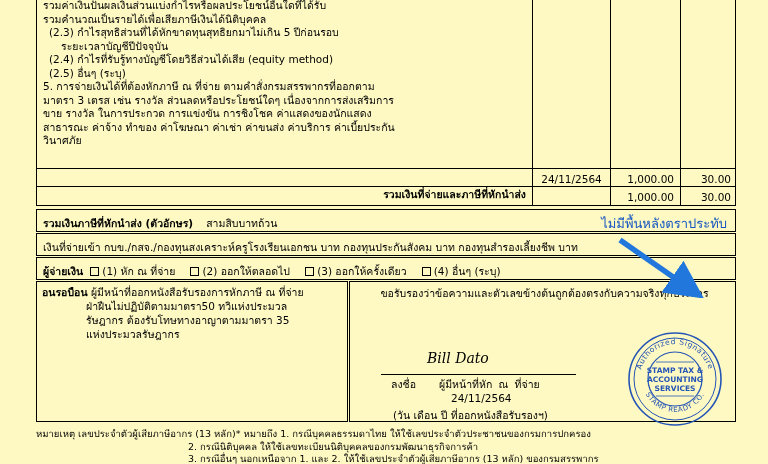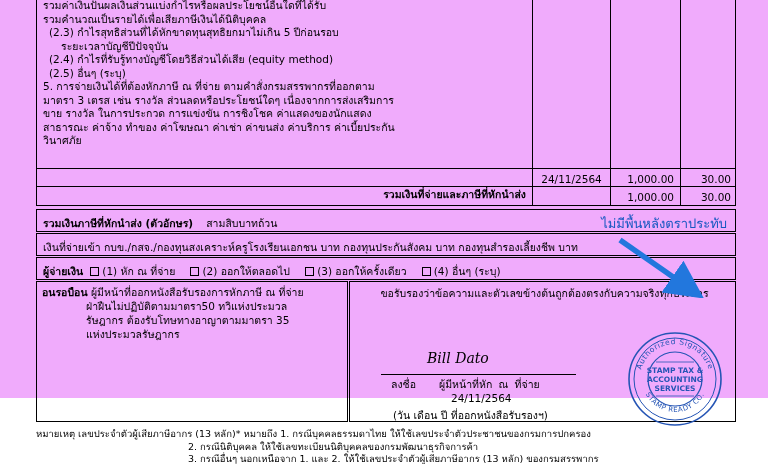--- a/index.html
+++ b/index.html
@@ -6,22 +6,22 @@
   html, body {
     margin: 0; padding: 0;
     width: 768px; height: 464px;
     background: #ffffff;
     font-family: "DejaVu Sans", sans-serif;
     color: #000;
     overflow: hidden;
   }
   .page {
     position: relative;
-    width: 768px; height: 398px;
-    background: #f0abfc;
+    width: 768px; height: 464px;
+    background: #fef9c3;
   }
   
   .t { font-size: 10.5px; line-height: 13.5px; }
   .bold { font-weight: bold; }
 
   
   .top-table {
     position: absolute;
     left: 36px; top: -2px;
     width: 700px; height: 208px;

